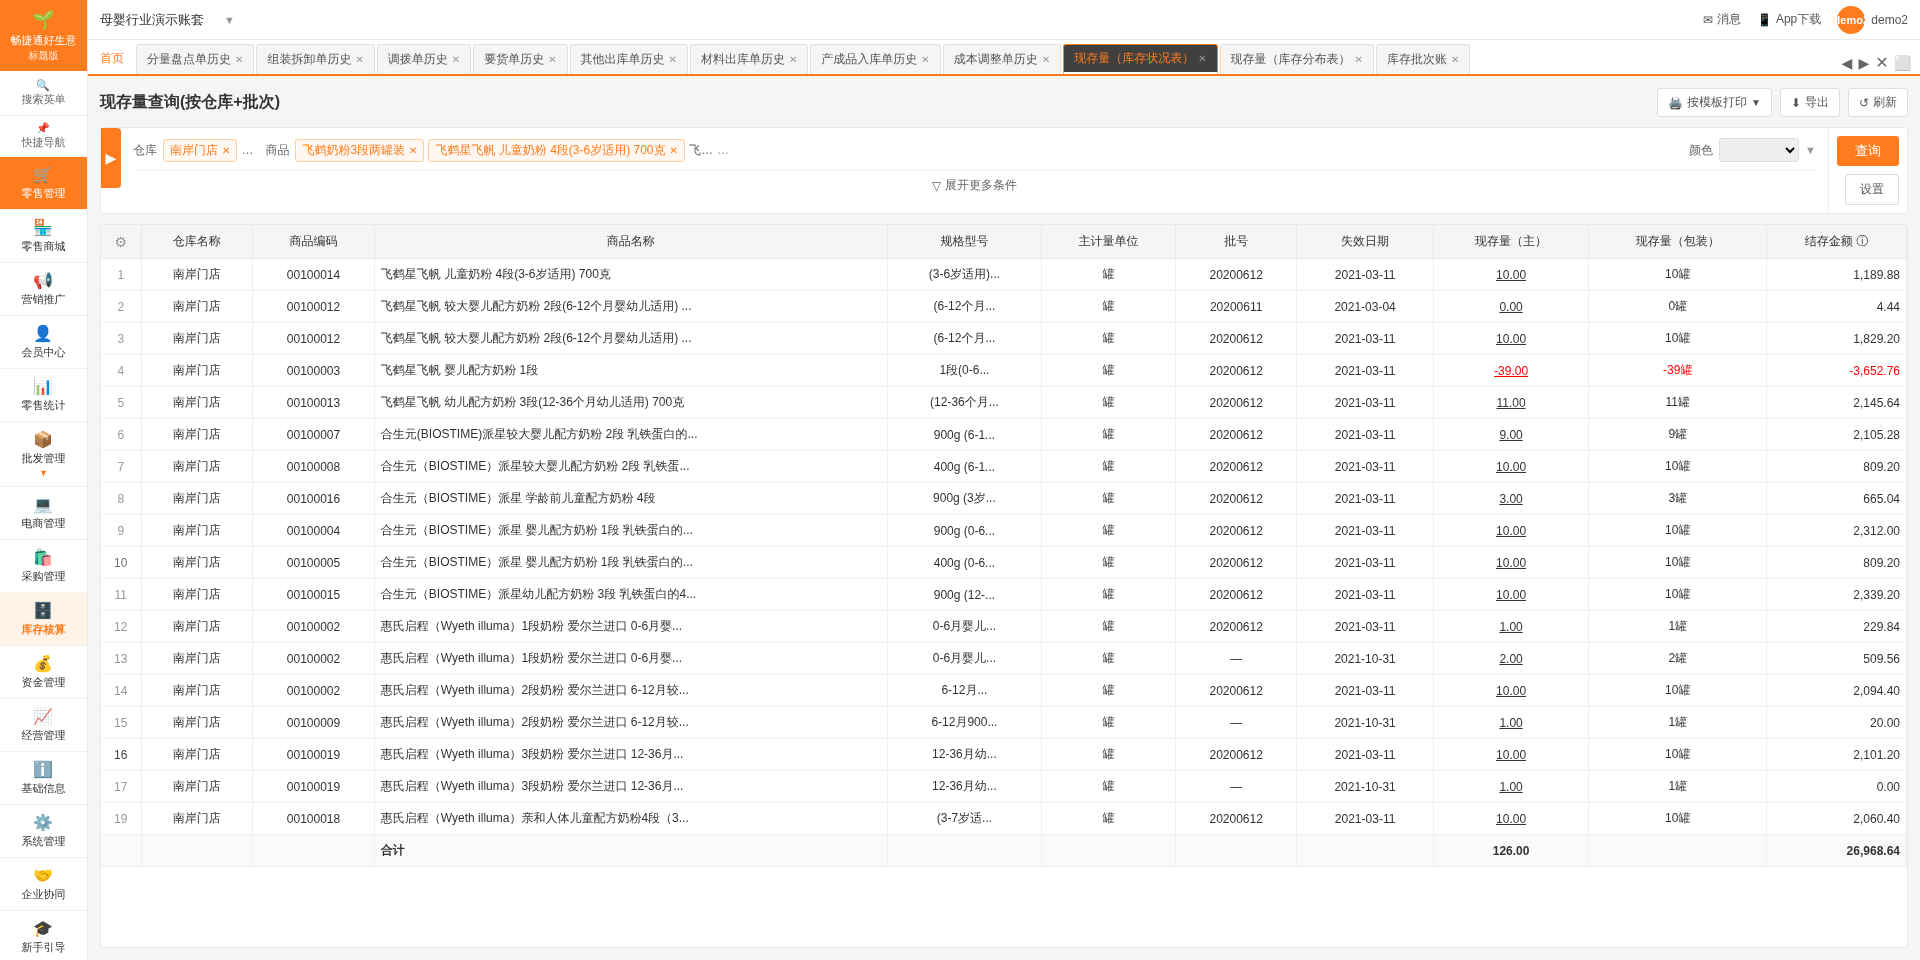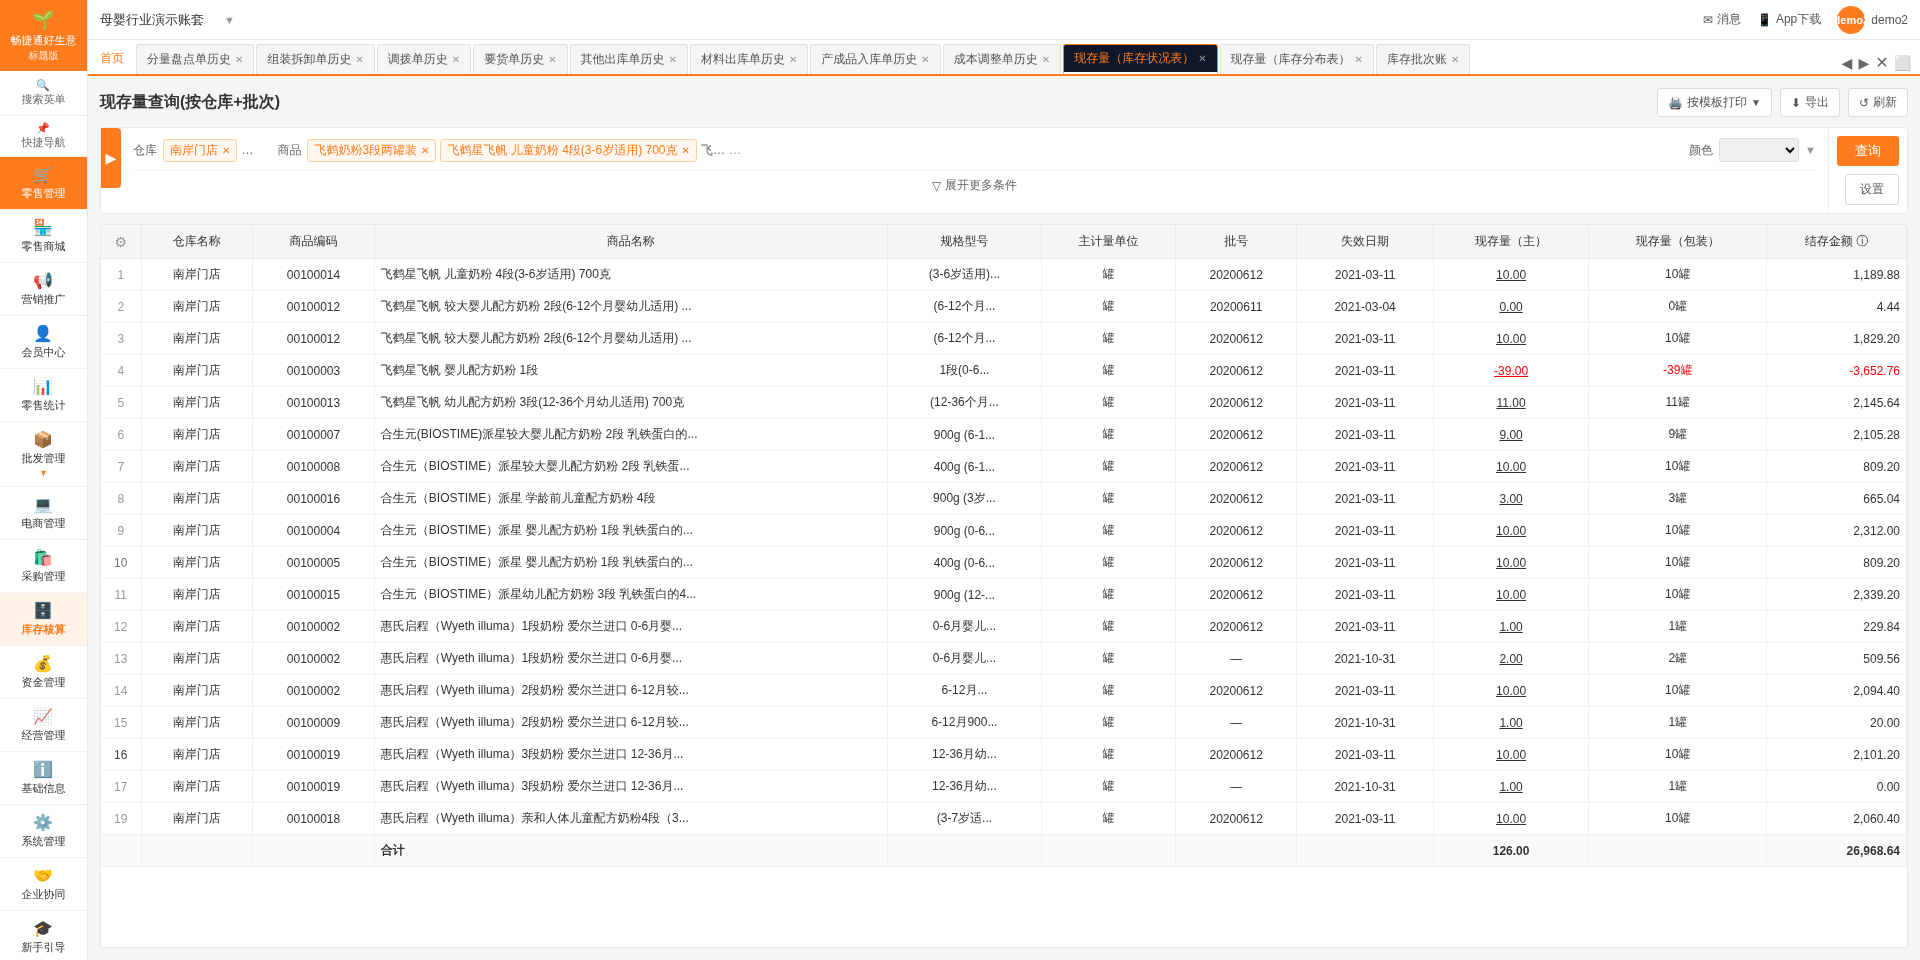--- a/index.html
+++ b/index.html
@@ -117,21 +117,21 @@
       cursor: pointer;
       border: 1px solid #e0e0e0;
       border-bottom: none;
       background: #f5f5f5;
       margin-right: 2px;
       white-space: nowrap;
       gap: 4px;
       border-radius: 3px 3px 0 0;
     }
     .tab-item.active {
-      background: #0f172a;
+      background: #404040;
       color: #ff7c1e;
       border-color: #ff7c1e;
       border-bottom: 2px solid #fff;
       margin-top: 36px;
     }
     .tab-item .tab-close { color: #999; font-size: 10px; }
     .tab-home {
       padding: 0 12px;
       height: 30px;
       display: flex;
@@ -234,21 +234,21 @@
       color: #555;
       border: 1px solid #ddd;
       border-radius: 3px;
       font-size: 12px;
       cursor: pointer;
       margin-top: 4px;
     }
     .filter-row {
       display: flex;
       align-items: center;
-      gap: 24px;
+      gap: 12px;
       flex-wrap: wrap;
     }
     .filter-group {
       display: flex;
       align-items: center;
       gap: 6px;
     }
     .filter-label {
       color: #666;
       font-size: 12px;

